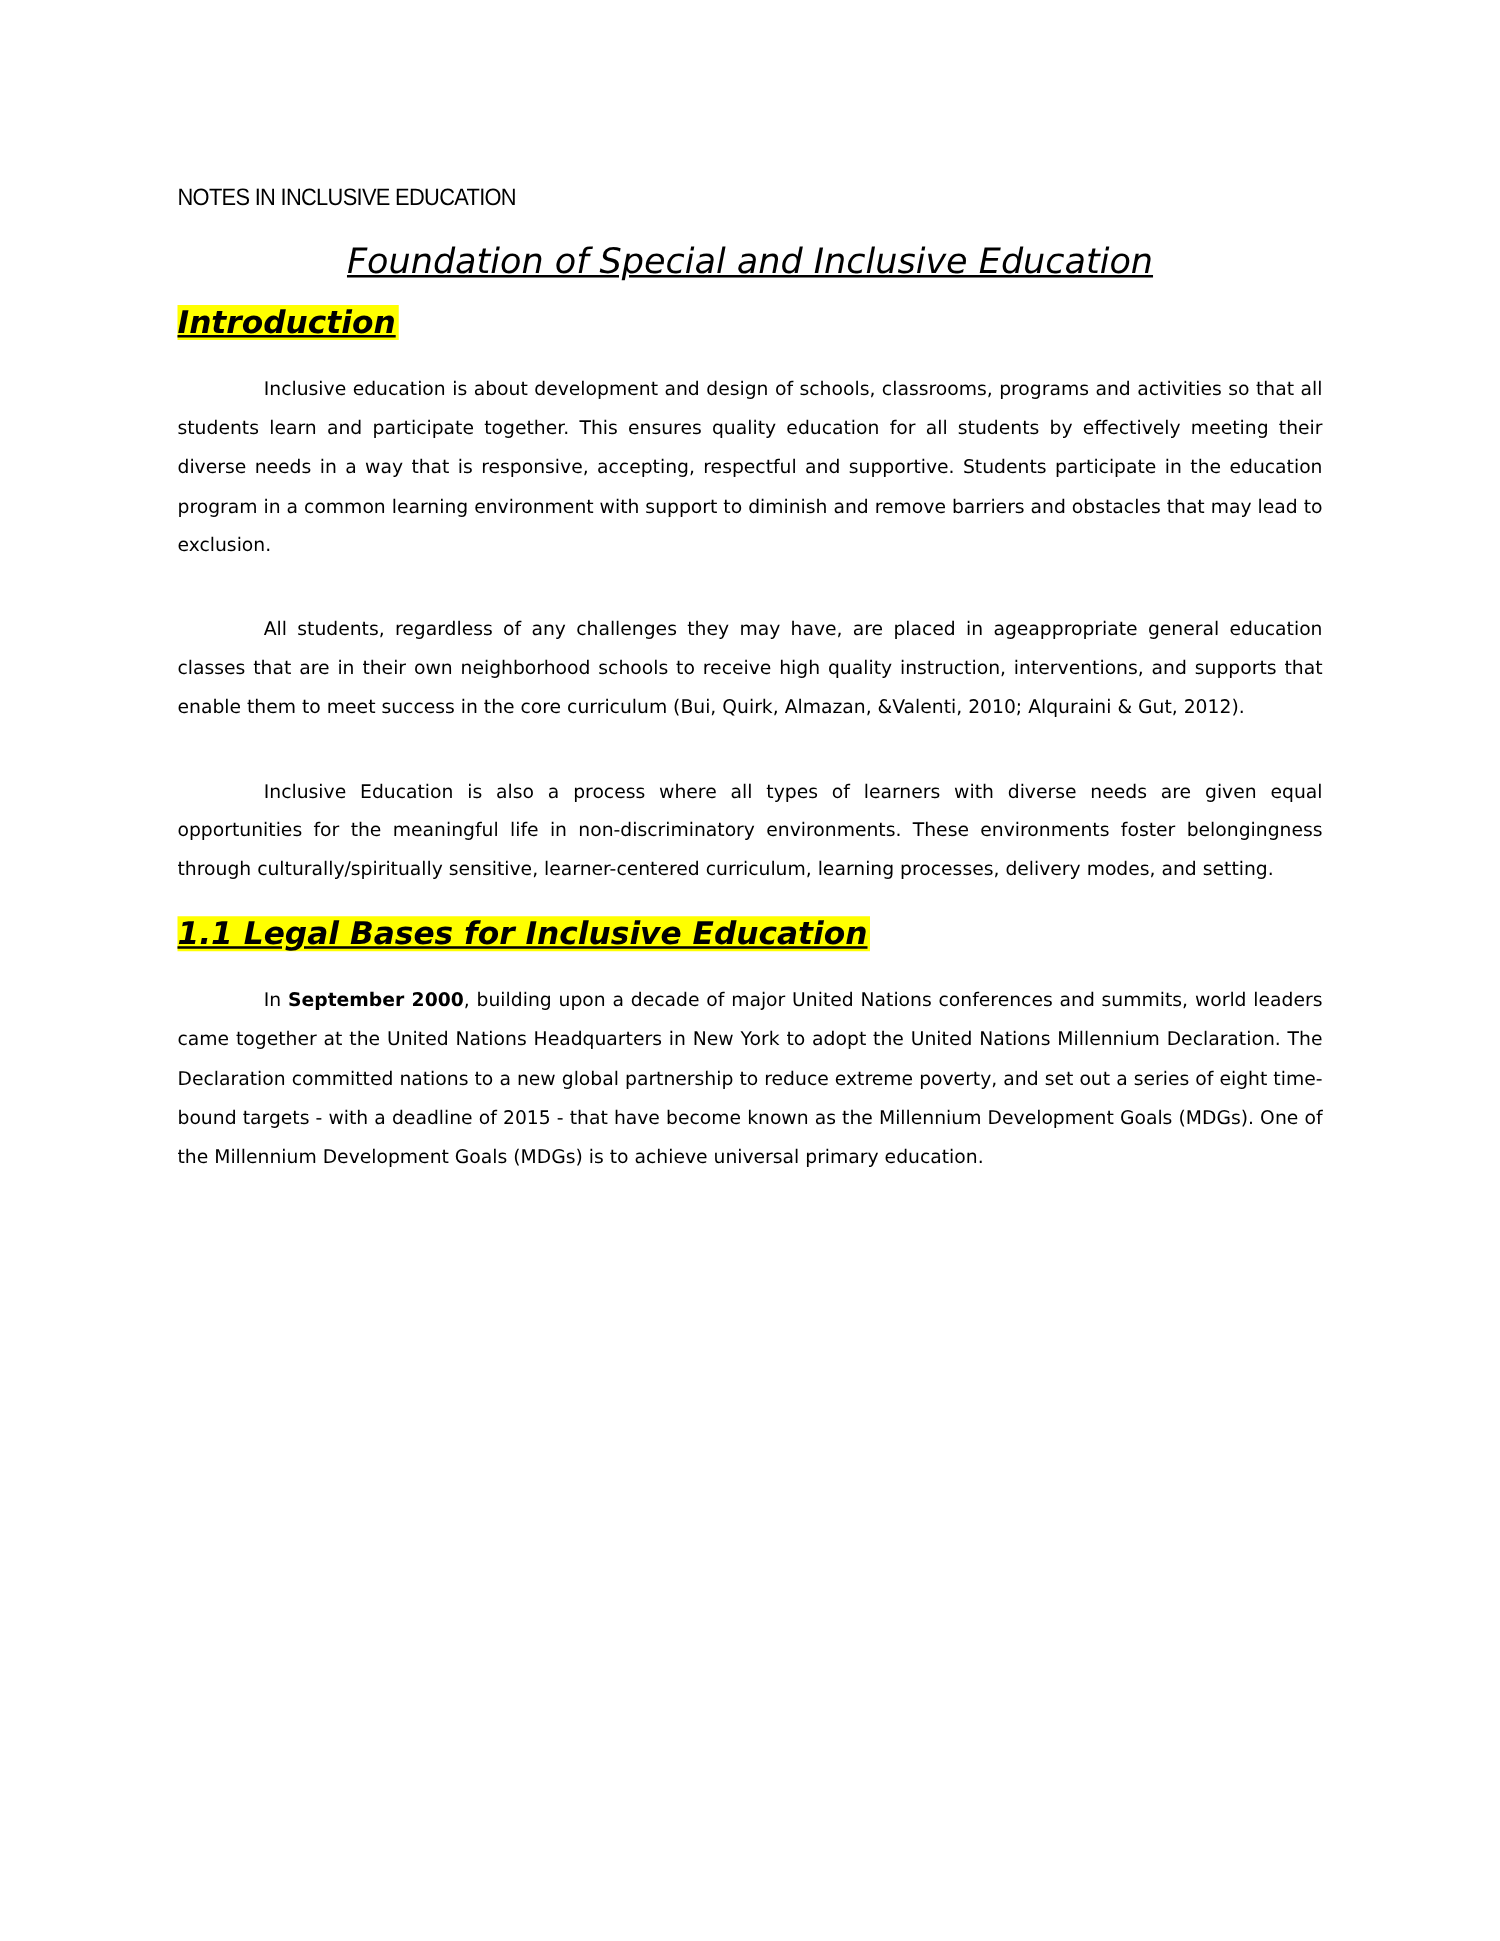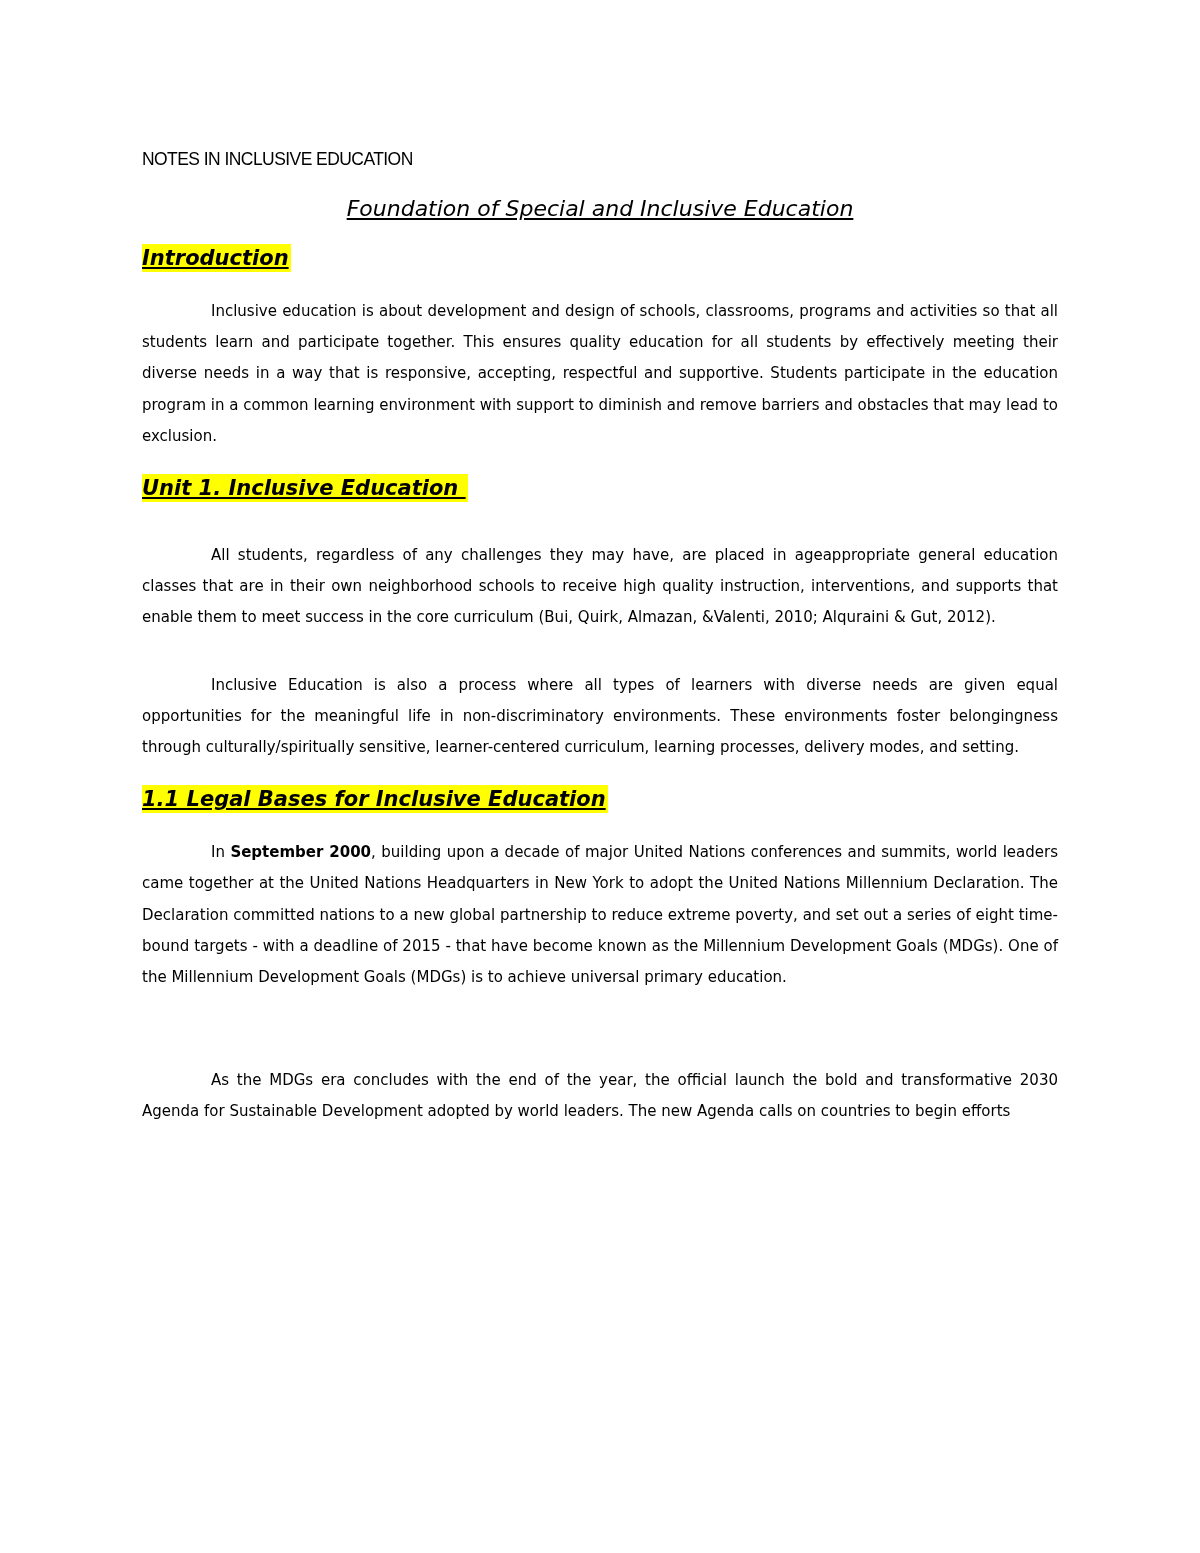--- a/index.html
+++ b/index.html
@@ -28,31 +28,31 @@
     transform: scaleX(0.92);
     transform-origin: left center;
     margin: 0;
     height: 30px;
     line-height: 30px;
   }
   .subtitle {
     text-align: center;
     font-style: italic;
     text-decoration: underline;
-    font-size: 22px;
+    font-size: 28px;
     margin: 20px 0 0 0;
     line-height: 30px;
     height: 30px;
   }
   .heading {
     display: inline-block;
     font-weight: bold;
     font-style: italic;
     text-decoration: underline;
-    font-size: 21px;
+    font-size: 25px;
     line-height: 28px;
     background: #ffff00;
     padding: 0 2px 0 0;
   }
   .heading-row {
     margin: 0;
     height: 30px;
   }
   .para {
     font-size: 15px;
@@ -70,26 +70,22 @@
 
   <p class="doc-title">NOTES IN INCLUSIVE EDUCATION</p>
 
   <p class="subtitle">Foundation of Special and Inclusive Education</p>
 
   <div class="heading-row" style="margin-top:20px;">
     <span class="heading">Introduction</span>
   </div>
   <p class="para" style="margin-top:22px;">Inclusive education is about development and design of schools, classrooms, programs and activities so that all students learn and participate together. This ensures quality education for all students by effectively meeting their diverse needs in a way that is responsive, accepting, respectful and supportive. Students participate in the education program in a common learning environment with support to diminish and remove barriers and obstacles that may lead to exclusion.</p>
 
-  <div class="heading-row" style="margin-top:22px;">
-    <span class="heading" style="white-space:pre;">Unit 1. Inclusive Education </span>
-  </div>
   <p class="para" style="margin-top:36px;">All students, regardless of any challenges they may have, are placed in ageappropriate general education classes that are in their own neighborhood schools to receive high quality instruction, interventions, and supports that enable them to meet success in the core curriculum (Bui, Quirk, Almazan, &amp;Valenti, 2010; Alquraini &amp; Gut, 2012).</p>
   <p class="para" style="margin-top:36px;">Inclusive Education is also a process where all types of learners with diverse needs are given equal opportunities for the meaningful life in non-discriminatory environments. These environments foster belongingness through culturally/spiritually sensitive, learner-centered curriculum, learning processes, delivery modes, and setting.</p>
 
   <div class="heading-row" style="margin-top:22px;">
     <span class="heading">1.1 Legal Bases for Inclusive Education</span>
   </div>
   <p class="para" style="margin-top:22px;"><span>In </span><b>September 2000</b><span>, building upon a decade of major United Nations conferences and summits, world leaders came together at the United Nations Headquarters in New York to adopt the United Nations Millennium Declaration. The Declaration committed nations to a new global partnership to reduce extreme poverty, and set out a series of eight time-bound targets - with a deadline of 2015 - that have become known as the Millennium Development Goals (MDGs). One of the Millennium Development Goals (MDGs) is to achieve universal primary education.</span></p>
 
-  <p class="para" style="margin-top:72px;">As the MDGs era concludes with the end of the year, the official launch the bold and transformative 2030 Agenda for Sustainable Development adopted by world leaders. The new Agenda calls on countries to begin efforts</p>
 
 </div>
 
 </body></html>

